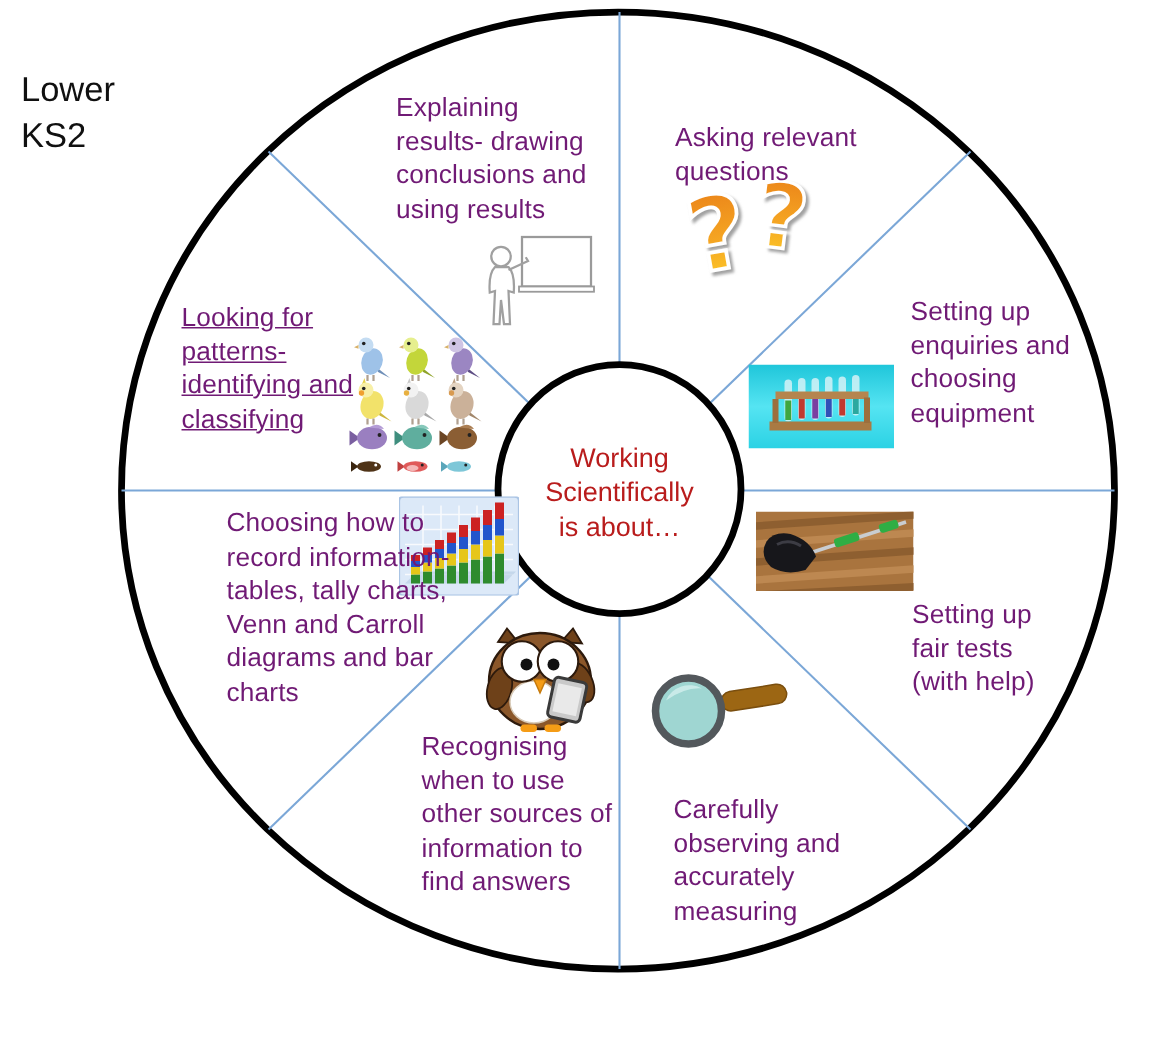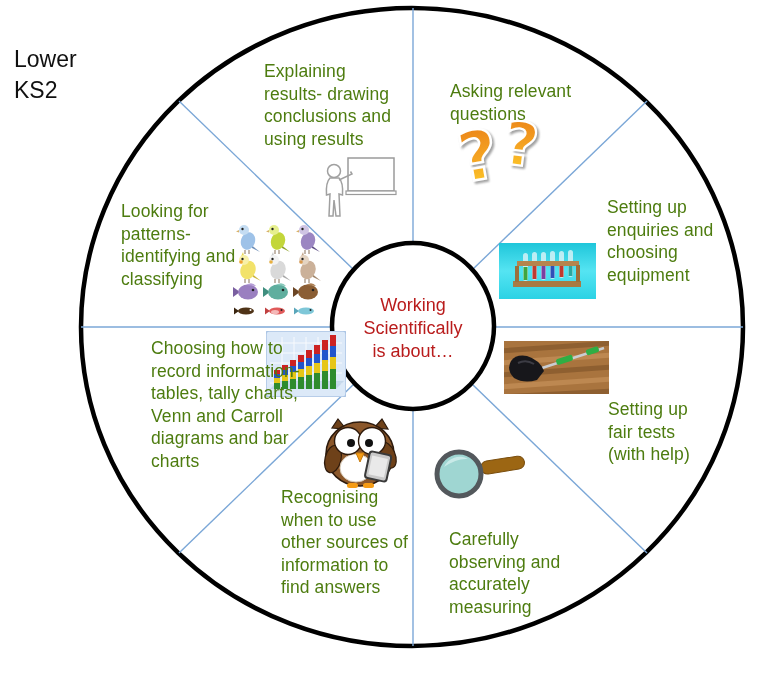--- a/index.html
+++ b/index.html
@@ -1,21 +1,21 @@
 <!DOCTYPE html>
 <html><head>
 <meta charset="utf-8">
 <style>
   html,body{margin:0;padding:0;background:#fff;}
   body{width:768px;height:696px;position:relative;overflow:hidden;
        font-family:"Liberation Sans", sans-serif;color:#111;}
   #canvas{position:absolute;inset:0;width:768px;height:536px;}
   #wheel-svg{position:absolute;left:0;top:0;z-index:0;}
   .seg-text{position:absolute;z-index:3;font-size:17.5px;line-height:22.5px;
-            white-space:pre-line;color:#4d7c0f;letter-spacing:.1px;}
+            white-space:pre-line;color:#701a75;letter-spacing:.1px;}
   #ks-label{position:absolute;left:14px;top:44px;z-index:3;font-size:23px;
             line-height:31px;white-space:pre-line;color:#101010;}
   #center-label{position:absolute;left:338px;top:294px;width:150px;z-index:3;
             text-align:center;font-size:18px;line-height:23px;
             white-space:pre-line;color:#b91c1c;}
   .icon{position:absolute;z-index:2;}
 </style>
 </head>
 <body>
 
@@ -64,21 +64,21 @@
 when to use
 other sources of
 information to
 find answers</div>
   <div class="seg-text" style="left:124px;top:337px;margin-left:27px;">Choosing how to
 record information-
 tables, tally charts,
 Venn and Carroll
 diagrams and bar
 charts</div>
-  <div class="seg-text" style="left:121px;top:200px;">Looking for
+  <div class="seg-text" style="left:121px;top:200px;text-decoration:underline;">Looking for
 patterns-
 identifying and
 classifying</div>
 
   <svg class="icon" style="left:316px;top:150px;" width="82" height="82" viewBox="0 0 82 82">
     <rect x="32" y="8" width="46" height="33" fill="#fff" stroke="#9a9a9a" stroke-width="1.5"></rect>
     <rect x="30" y="41" width="50" height="3.5" fill="#fff" stroke="#9a9a9a" stroke-width="1.2"></rect>
     <g fill="#fff" stroke="#a0a0a0" stroke-width="1.5">
       <circle cx="18" cy="21" r="6.5"></circle>
       <path d="M14 28 C11 31 10 38 10.5 45 L14 44 L13 66 L17 66 L18 50 L20 66 L24 66 L23 44 L26.5 45 C27 38 26 31 23 28 Z"></path>

